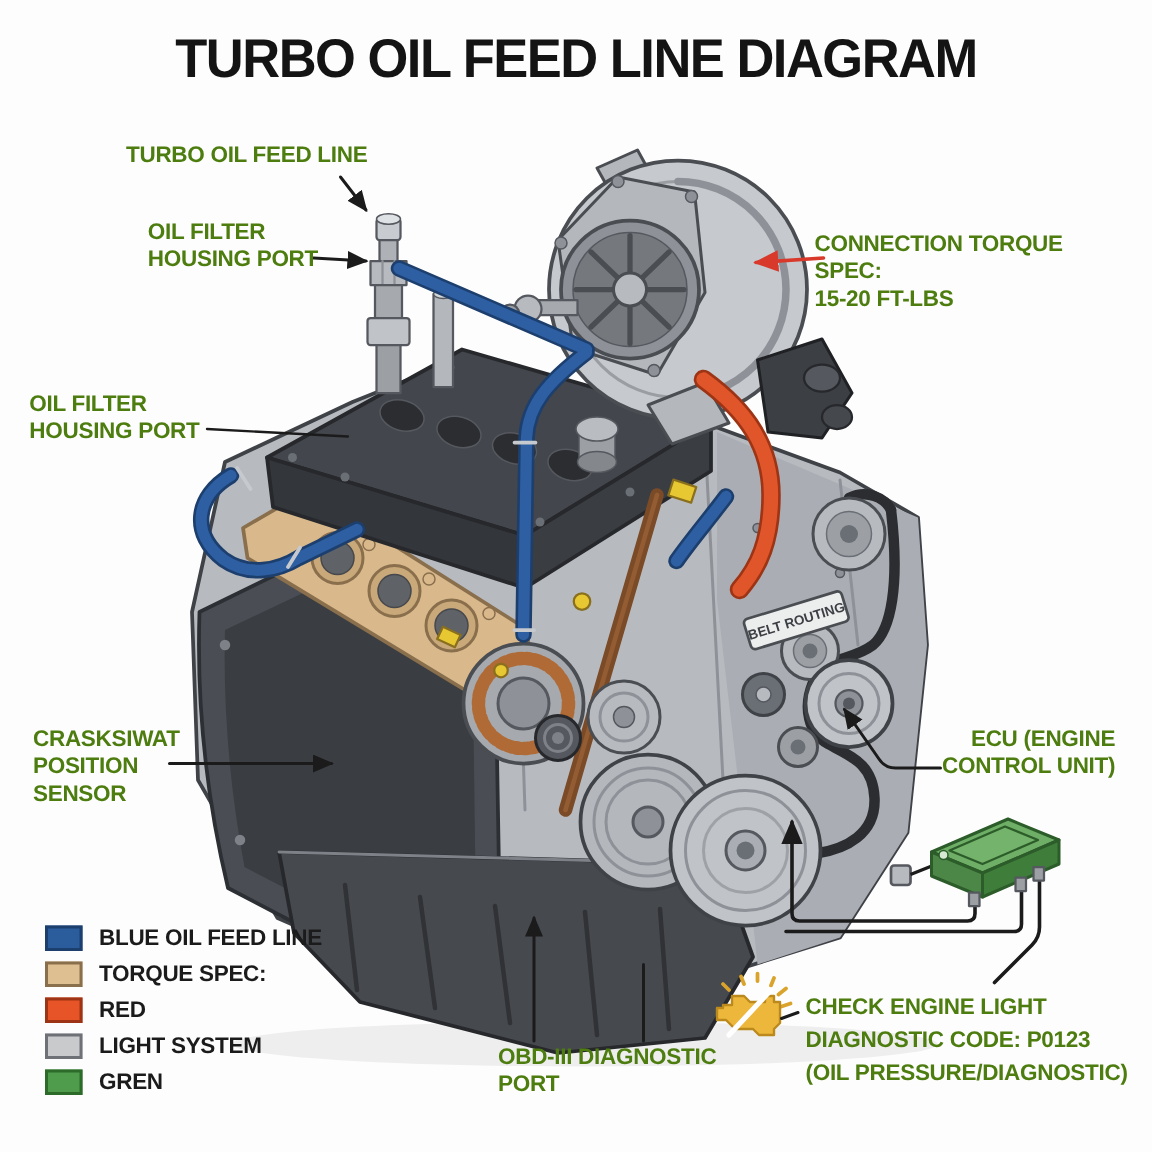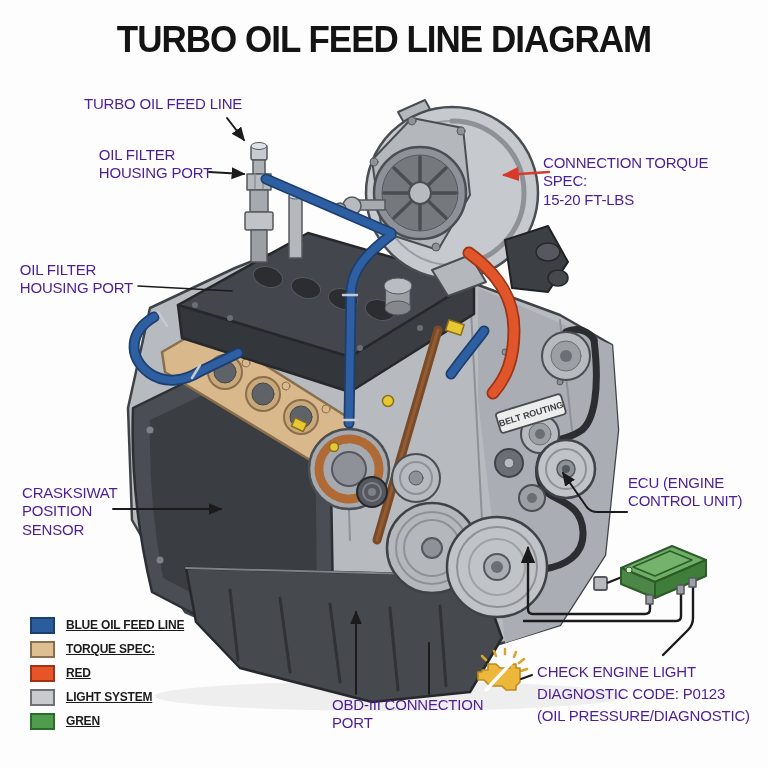--- a/index.html
+++ b/index.html
@@ -10,29 +10,29 @@
     color:#1b1b1b;
   }
   .stage{position:absolute;inset:0;width:768px;height:768px;}
   svg.art{position:absolute;left:0;top:0;}
   .title{
     position:absolute;left:0;right:0;top:20px;text-align:center;
     font-size:35px;font-weight:800;letter-spacing:-1px;color:#141414;
     transform:scaleY(1.04);
   }
   .callout{
-    position:absolute;font-weight:400;font-size:15px;line-height:1.22;
-    color:#4c1d95;white-space:pre-line;letter-spacing:-0.2px;
+    position:absolute;font-weight:700;font-size:15px;line-height:1.22;
+    color:#4d7c0f;white-space:pre-line;letter-spacing:-0.2px;
   }
   .align-r{text-align:left;}
   .align-c{}
   .legend{position:absolute;left:30px;top:616px;display:flex;flex-direction:column;gap:6px;}
   .legend-row{display:flex;align-items:center;height:18px;}
   .swatch{width:25px;height:17px;border:2px solid #444;box-sizing:border-box;margin-right:11px;flex:0 0 auto;}
-  .legend-label{font-size:12px;font-weight:800;letter-spacing:-0.2px;white-space:nowrap;text-decoration:underline;}
+  .legend-label{font-size:15px;font-weight:800;letter-spacing:-0.2px;white-space:nowrap;}
 </style>
 </head>
 <body>
 
 <div class="stage">
 
 <svg class="art" width="768" height="768" viewBox="0 0 768 768">
   <defs>
     <marker id="ah" markerWidth="9" markerHeight="8" refX="6.2" refY="3" orient="auto" markerUnits="strokeWidth">
       <path d="M0,0 L7,3 L0,6 Z" fill="#1b1b1b"></path>
@@ -297,24 +297,24 @@
 <div class="callout align-c" style="left:543px;top:154px;width:208px;">CONNECTION TORQUE SPEC:
 15-20 FT-LBS</div>
 
 <div class="callout align-r" style="right:635px;top:261px;">OIL FILTER
 HOUSING PORT</div>
 
 <div class="callout align-c" style="left:22px;top:484px;width:96px;">CRASKSIWAT
 POSITION
 SENSOR</div>
 
-<div class="callout" style="left:628px;top:474px;">ECU (ENGINE
+<div class="callout" style="left:628px;top:484px;text-align:right;">ECU (ENGINE
 CONTROL UNIT)</div>
 
-<div class="callout align-c" style="left:332px;top:696px;width:170px;">OBD-III CONNECTION PORT</div>
+<div class="callout align-c" style="left:332px;top:696px;width:170px;">OBD-III DIAGNOSTIC PORT</div>
 
 <div class="callout" style="left:537px;top:661px;line-height:1.45;">CHECK ENGINE LIGHT
 DIAGNOSTIC CODE: P0123
 (OIL PRESSURE/DIAGNOSTIC)</div>
 
 <div class="legend">
   <div class="legend-row">
     <span class="swatch" style="background: rgb(43, 93, 156); border-color: rgb(29, 63, 110);"></span>
     <span class="legend-label">BLUE OIL FEED LINE</span>
   </div>

